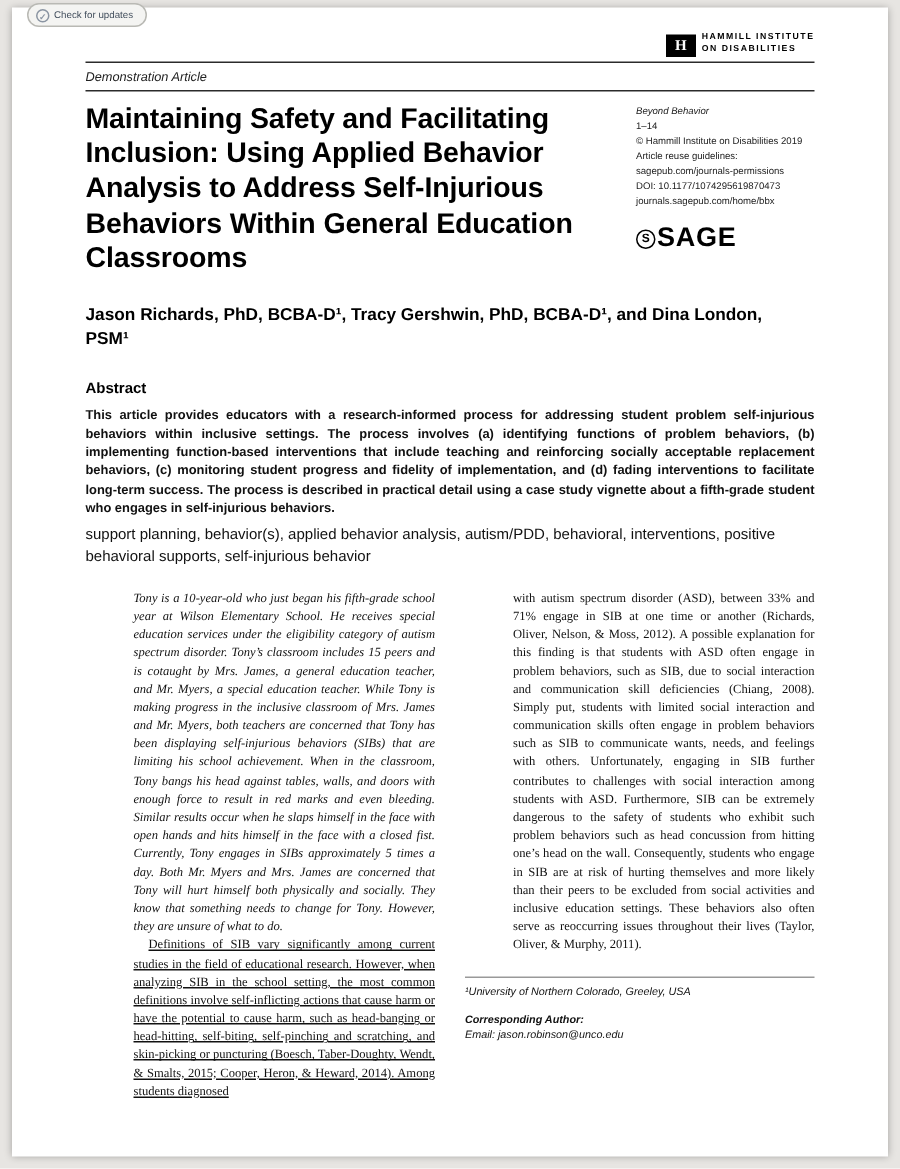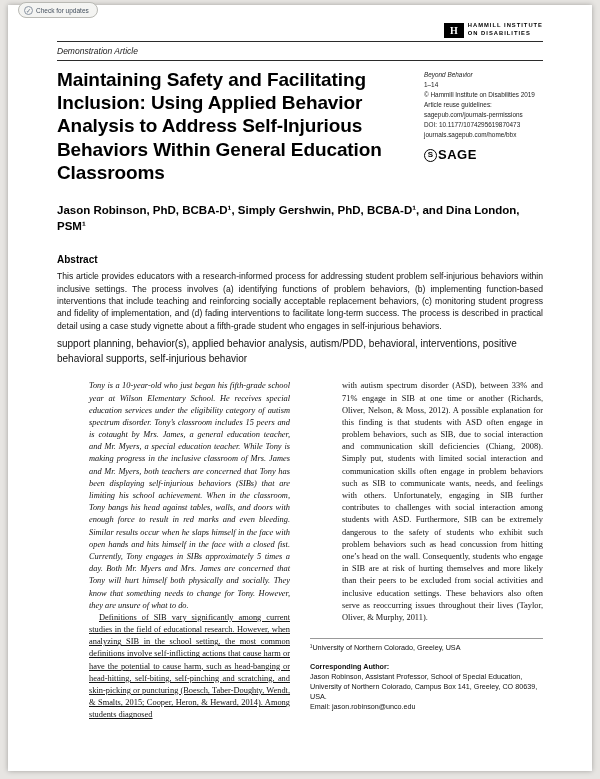--- a/index.html
+++ b/index.html
@@ -33,38 +33,38 @@
   .title-row { display:flex; justify-content:space-between; margin-top:7px; }
   .title { width:364px; font-size:19px; font-weight:bold; line-height:1.22;
            letter-spacing:-0.1px; color:#000; }
   .meta { width:119px; font-size:6.4px; line-height:1.55; color:#222; padding-top:2px; }
   .meta-journal { font-style:italic; }
   .meta-link { cursor:pointer; }
   .sage { margin-top:6px; display:flex; align-items:center; gap:1px; }
   .sage-s { width:13px; height:13px; border:1.5px solid #000; border-radius:50%;
             display:inline-flex; align-items:center; justify-content:center;
             font-size:8px; font-weight:bold; color:#000; }
-  .sage-word { font-size:13px; font-weight:bold; letter-spacing:.5px; color:#000; }
+  .sage-word { font-size:18px; font-weight:bold; letter-spacing:.5px; color:#000; }
 
   .authors { margin-top:18px; width:465px; font-size:11.5px; font-weight:bold;
              line-height:1.4; color:#000; }
 
   .sec-heading { margin-top:20px; font-size:10px; font-weight:bold; color:#000; }
   .sec-heading.kw { margin-top:10px; }
-  .abstract-text { margin-top:5px; font-size:8.6px; line-height:1.45; text-align:justify; color:#111; }
+  .abstract-text { margin-top:5px; font-size:8.6px; line-height:1.45; text-align:justify; color:#111;font-weight:bold; }
   .keywords-text { margin-top:4px; font-size:10px; line-height:1.5; color:#111; }
 
   .columns { margin-top:14px; display:flex; gap:20px; }
   .col { width:233px; flex:0 0 233px; }
   .bodytext { font-family:"Liberation Serif", serif; font-size:8.4px; line-height:1.45;
               text-align:justify; color:#111;margin-left:32px; }
   .vignette { font-style:italic; }
   .indent { text-indent:10px;text-decoration:underline; }
 
-  .footnote { margin-top:14px; font-size:7.2px; line-height:1.4; color:#111; }
+  .footnote { margin-top:14px; font-size:7.2px; line-height:1.4; color:#111;font-style:italic; }
   .fn-rule { border-top:1px solid #999; margin-bottom:4px; }
   .fn-affil { margin-bottom:9px; }
   .fn-corr-label { font-weight:bold; }
 </style>
 </head>
 <body>
 
 <div class="sheet">
 
   <div class="badge">
@@ -96,39 +96,38 @@
       <div class="meta-link">sagepub.com/journals-permissions</div>
       <div>DOI: 10.1177/1074295619870473</div>
       <div class="meta-link">journals.sagepub.com/home/bbx</div>
       <div class="sage">
         <span class="sage-s">S</span>
           <span class="sage-word">SAGE</span>
       </div>
     </div>
   </div>
 
-  <div class="authors">Jason Robinson, PhD, BCBA-D¹, Simply Gershwin, PhD, BCBA-D¹, and Dina London, PSM¹</div>
+  <div class="authors">Jason Richards, PhD, BCBA-D¹, Tracy Gershwin, PhD, BCBA-D¹, and Dina London, PSM¹</div>
 
   <div class="sec-heading">Abstract</div>
   <p class="abstract-text">This article provides educators with a research-informed process for addressing student problem self-injurious behaviors within inclusive settings. The process involves (a) identifying functions of problem behaviors, (b) implementing function-based interventions that include teaching and reinforcing socially acceptable replacement behaviors, (c) monitoring student progress and fidelity of implementation, and (d) fading interventions to facilitate long-term success. The process is described in practical detail using a case study vignette about a fifth-grade student who engages in self-injurious behaviors.</p>
 
   <p class="keywords-text">support planning, behavior(s), applied behavior analysis, autism/PDD, behavioral, interventions, positive behavioral supports, self-injurious behavior</p>
 
   <div class="columns">
     <div class="col">
       <p class="bodytext vignette">Tony is a 10-year-old who just began his fifth-grade school year at Wilson Elementary School. He receives special education services under the eligibility category of autism spectrum disorder. Tony’s classroom includes 15 peers and is cotaught by Mrs. James, a general education teacher, and Mr. Myers, a special education teacher. While Tony is making progress in the inclusive classroom of Mrs. James and Mr. Myers, both teachers are concerned that Tony has been displaying self-injurious behaviors (SIBs) that are limiting his school achievement. When in the classroom, Tony bangs his head against tables, walls, and doors with enough force to result in red marks and even bleeding. Similar results occur when he slaps himself in the face with open hands and hits himself in the face with a closed fist. Currently, Tony engages in SIBs approximately 5 times a day. Both Mr. Myers and Mrs. James are concerned that Tony will hurt himself both physically and socially. They know that something needs to change for Tony. However, they are unsure of what to do.</p>
       <p class="bodytext indent">Definitions of SIB vary significantly among current studies in the field of educational research. However, when analyzing SIB in the school setting, the most common definitions involve self-inflicting actions that cause harm or have the potential to cause harm, such as head-banging or head-hitting, self-biting, self-pinching and scratching, and skin-picking or puncturing (Boesch, Taber-Doughty, Wendt, &amp; Smalts, 2015; Cooper, Heron, &amp; Heward, 2014). Among students diagnosed</p>
     </div>
     <div class="col">
       <p class="bodytext">with autism spectrum disorder (ASD), between 33% and 71% engage in SIB at one time or another (Richards, Oliver, Nelson, &amp; Moss, 2012). A possible explanation for this finding is that students with ASD often engage in problem behaviors, such as SIB, due to social interaction and communication skill deficiencies (Chiang, 2008). Simply put, students with limited social interaction and communication skills often engage in problem behaviors such as SIB to communicate wants, needs, and feelings with others. Unfortunately, engaging in SIB further contributes to challenges with social interaction among students with ASD. Furthermore, SIB can be extremely dangerous to the safety of students who exhibit such problem behaviors such as head concussion from hitting one’s head on the wall. Consequently, students who engage in SIB are at risk of hurting themselves and more likely than their peers to be excluded from social activities and inclusive education settings. These behaviors also often serve as reoccurring issues throughout their lives (Taylor, Oliver, &amp; Murphy, 2011).</p>
       <div class="footnote">
         <div class="fn-rule"></div>
         <div class="fn-affil">¹University of Northern Colorado, Greeley, USA</div>
         <div class="fn-corr-label">Corresponding Author:</div>
-        <div class="fn-corr">Jason Robinson, Assistant Professor, School of Special Education, University of Northern Colorado, Campus Box 141, Greeley, CO 80639, USA.</div>
         <div class="fn-email">
           <span>Email:</span>
           <span class="meta-link">jason.robinson@unco.edu</span>
         </div>
       </div>
     </div>
   </div>
 
 </div>
 

